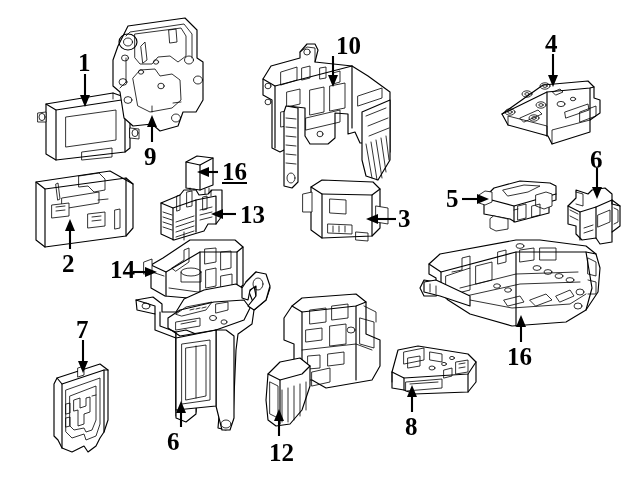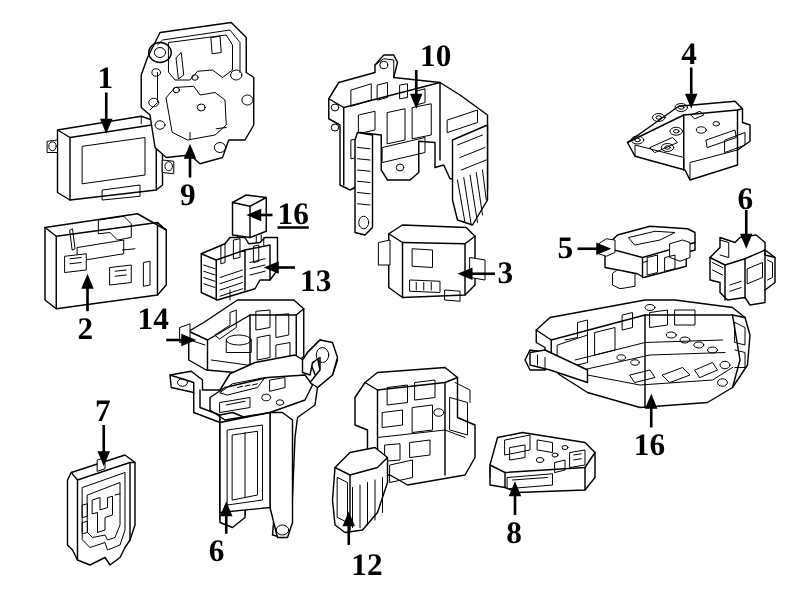--- a/index.html
+++ b/index.html
@@ -469,19 +469,19 @@
   <div class="callout-label" style="left:62px; top:251px;">2</div>
   <div class="callout-label" style="left:398px; top:206px;">3</div>
   <div class="callout-label" style="left:545px; top:31px;">4</div>
   <div class="callout-label" style="left:446px; top:186px;">5</div>
   <div class="callout-label" style="left:590px; top:147px;">6</div>
   <div class="callout-label" style="left:76px; top:317px;">7</div>
   <div class="callout-label" style="left:405px; top:414px;">8</div>
   <div class="callout-label" style="left:144px; top:144px;">9</div>
   <div class="callout-label" style="left:336px; top:33px;">10</div>
   <div class="callout-label" style="left:507px; top:344px;">16</div>
-  <div class="callout-label" style="left:281px; top:440px;">12</div>
-  <div class="callout-label" style="left:240px; top:213px;">13</div>
-  <div class="callout-label" style="left:110px; top:243px;">14</div>
+  <div class="callout-label" style="left:269px; top:440px;">12</div>
+  <div class="callout-label" style="left:240px; top:202px;">13</div>
+  <div class="callout-label" style="left:110px; top:257px;">14</div>
   <div class="callout-label" style="left:167px; top:429px;">6</div>
   <div class="callout-label" style="left:222px; top:159px;text-decoration:underline;">16</div>
 
 </div>
 
 </body></html>

